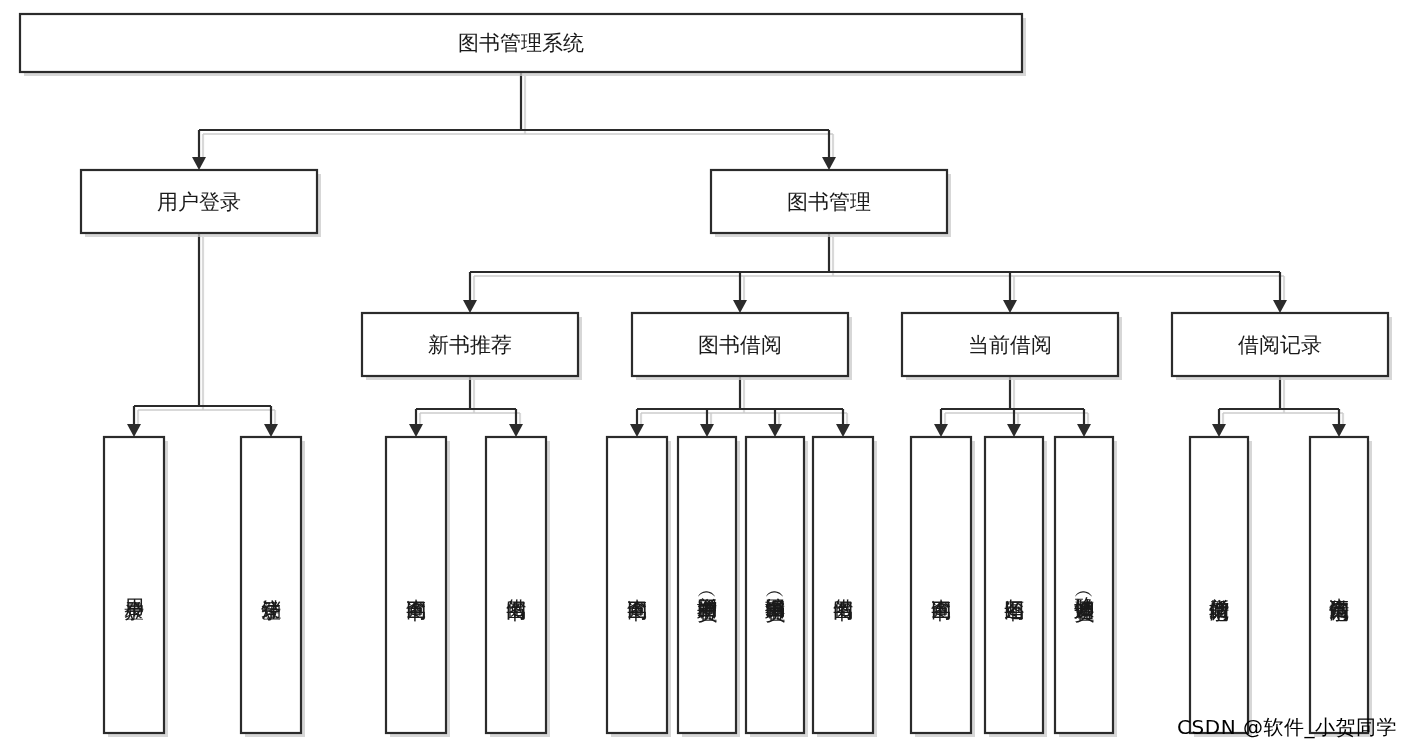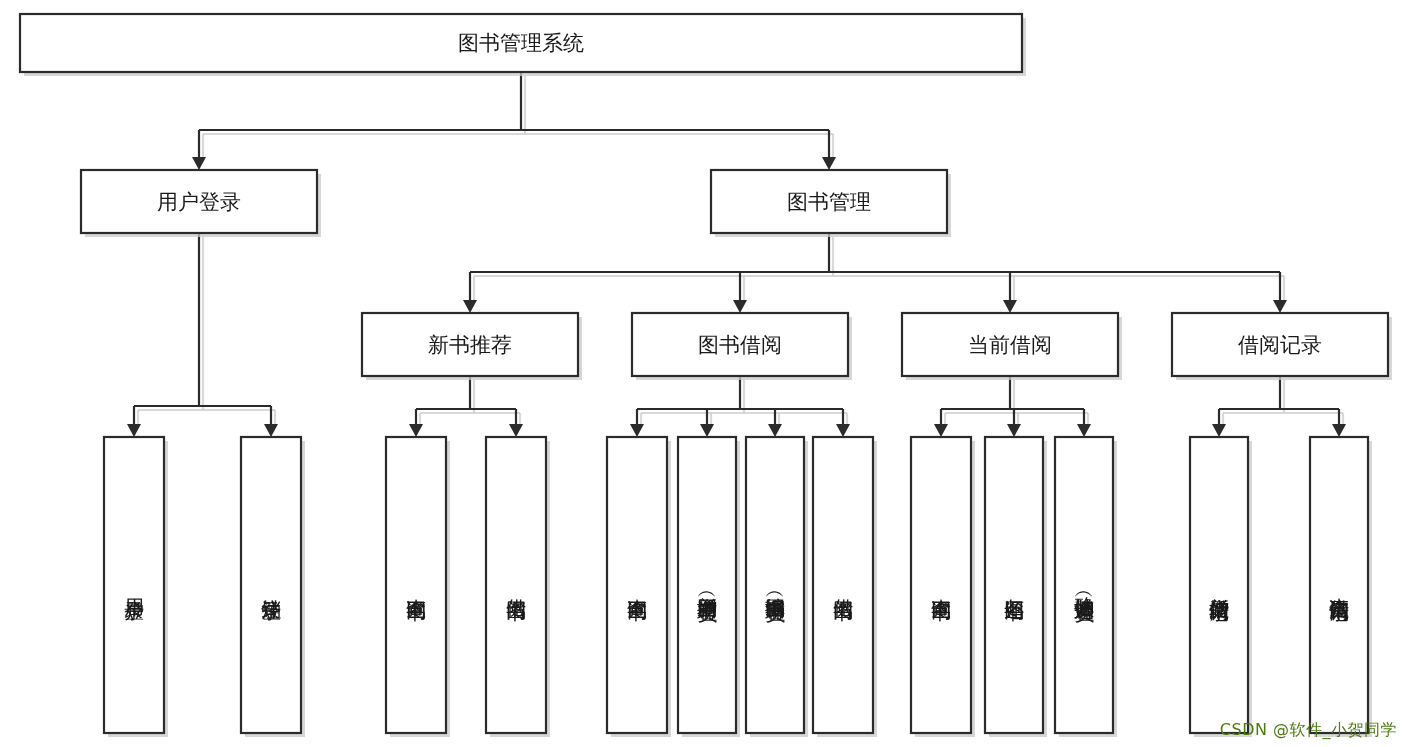--- a/index.html
+++ b/index.html
@@ -29,21 +29,21 @@
     font-size:20px;line-height:1.08;
     color:#1a1a1a;
     letter-spacing:1px;
     white-space:nowrap;
     pointer-events:none;
     user-select:none;
   }
   .watermark{
     position:absolute;right:8px;bottom:6px;
     font-family:"DejaVu Sans","Liberation Sans",sans-serif;
-    font-size:16px;color:#4d7c0f;white-space:nowrap;
+    font-size:20px;color:#000000;white-space:nowrap;
     letter-spacing:.5px;
   }
 </style>
 </head>
 <body>
 
 <div id="stage">
 
   <svg class="diagram" viewBox="0 0 1405 747">
     <defs>

